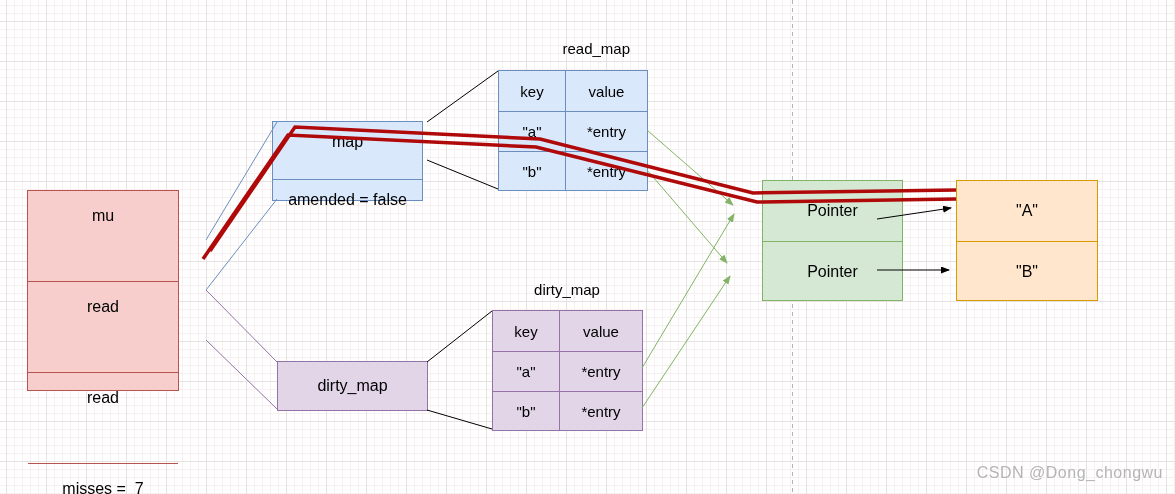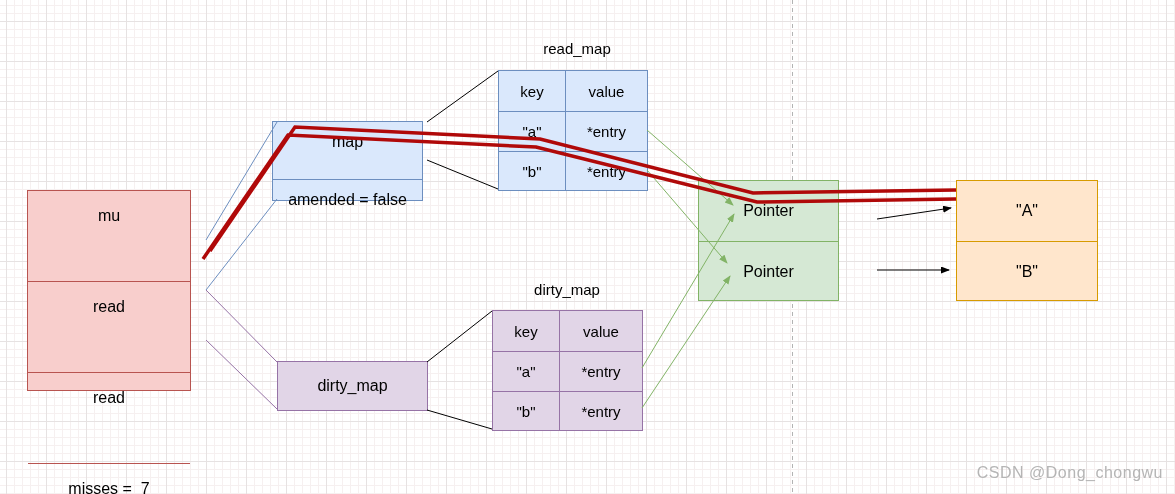--- a/index.html
+++ b/index.html
@@ -11,45 +11,45 @@
       linear-gradient(to right,#e6e2e2 1px,transparent 1px),
       linear-gradient(to bottom,#e6e2e2 1px,transparent 1px),
       linear-gradient(to right,#f6f0f0 1px,transparent 1px),
       linear-gradient(to bottom,#f6f0f0 1px,transparent 1px);
     background-size:40px 40px,40px 40px,8px 8px,8px 8px;
     background-position:6px 21px,6px 21px,6px 5px,6px 5px;
   }
   .box{position:absolute;box-sizing:border-box;border:1px solid #000;z-index:2;}
   .row{display:flex;align-items:center;justify-content:center;font-size:16px;white-space:pre;}
   
-  .struct{left:27px;top:190px;width:164px;height:201px;background:#f8cecc;border-color:#b85450;}
+  .struct{left:27px;top:190px;width:152px;height:201px;background:#f8cecc;border-color:#b85450;}
   .struct .row{height:50px;}
   .struct .row + .row{border-top:1px solid #b85450;margin-top:40px;}
   
   .readonly{left:272px;top:121px;width:151px;height:80px;background:#dae8fc;border-color:#6c8ebf;}
   .readonly .row{height:39px;}
   .readonly .row + .row{border-top:1px solid #6c8ebf;margin-top:18px;}
   
   .tbl{z-index:2;position:absolute;box-sizing:border-box;border:1px solid;}
   .trow{display:grid;grid-template-columns:66px 1fr;height:40px;box-sizing:border-box;}
   .trow + .trow{border-top:1px solid;}
   .cell{display:flex;align-items:center;justify-content:center;font-size:15px;}
   .c2{border-left:1px solid;}
   .tbl-blue{left:498px;top:70px;width:150px;height:121px;background:#dae8fc;border-color:#6c8ebf;}
   .tbl-blue .trow,.tbl-blue .c2{border-color:#6c8ebf;}
   .tbl-purple{left:492px;top:310px;width:151px;height:121px;background:#e1d5e7;border-color:#9673a6;}
   .tbl-purple .trow,.tbl-purple .c2{border-color:#9673a6;}
   .tbl-title{position:absolute;z-index:2;font-size:15px;text-align:center;width:150px;}
-  .title-read{left:502px;top:40px;}
+  .title-read{left:480px;top:40px;text-align:right;}
   .title-dirty{left:492px;top:281px;}
   
   .dirtyref{left:277px;top:361px;width:151px;height:50px;background:#e1d5e7;border-color:#9673a6;}
   .dirtyref .row{height:100%;}
   
-  .pointers{left:698px;top:180px;width:141px;height:121px;background:#d5e8d4;border-color:#82b366;}
+  .pointers{left:762px;top:180px;width:141px;height:121px;background:#d5e8d4;border-color:#82b366;}
   .pointers .row{height:60px;}
   .pointers .row + .row{border-top:1px solid #82b366;}
   
   .values{left:956px;top:180px;width:142px;height:121px;background:#ffe6cc;border-color:#d79b00;}
   .values .row{height:60px;}
   .values .row + .row{border-top:1px solid #d79b00;}
   .guide-layer{position:absolute;left:0;top:0;z-index:1;}
   .overlay{position:absolute;left:0;top:0;z-index:3;pointer-events:none;}
   .watermark{position:absolute;right:12px;bottom:12px;z-index:4;font-size:16px;color:#b5b5b5;letter-spacing:.5px;}
 </style>

